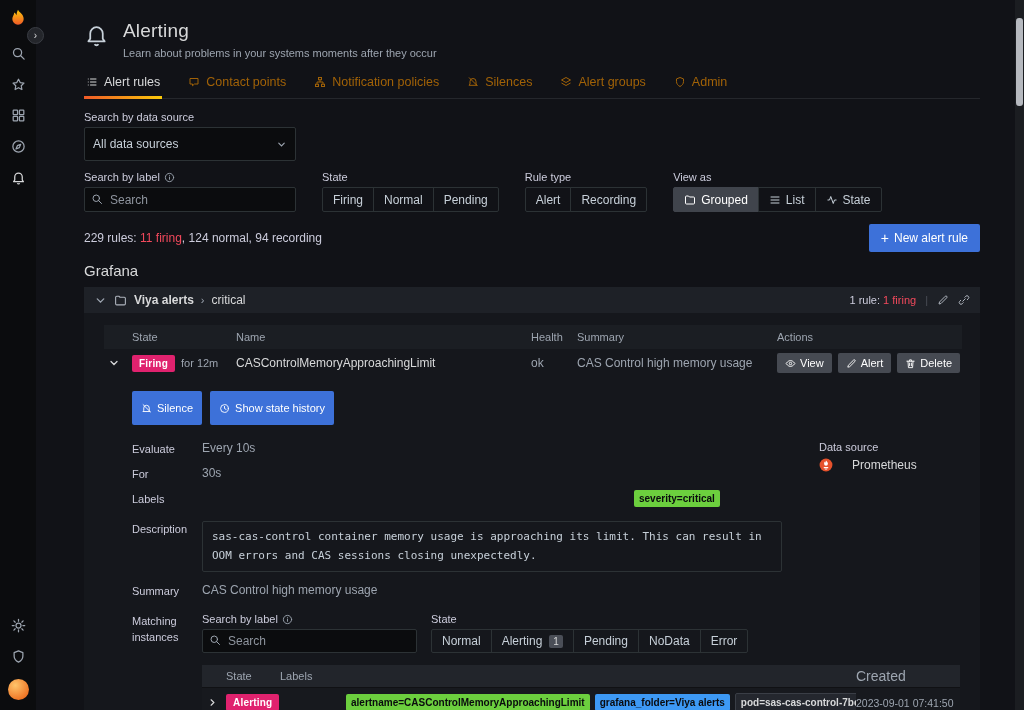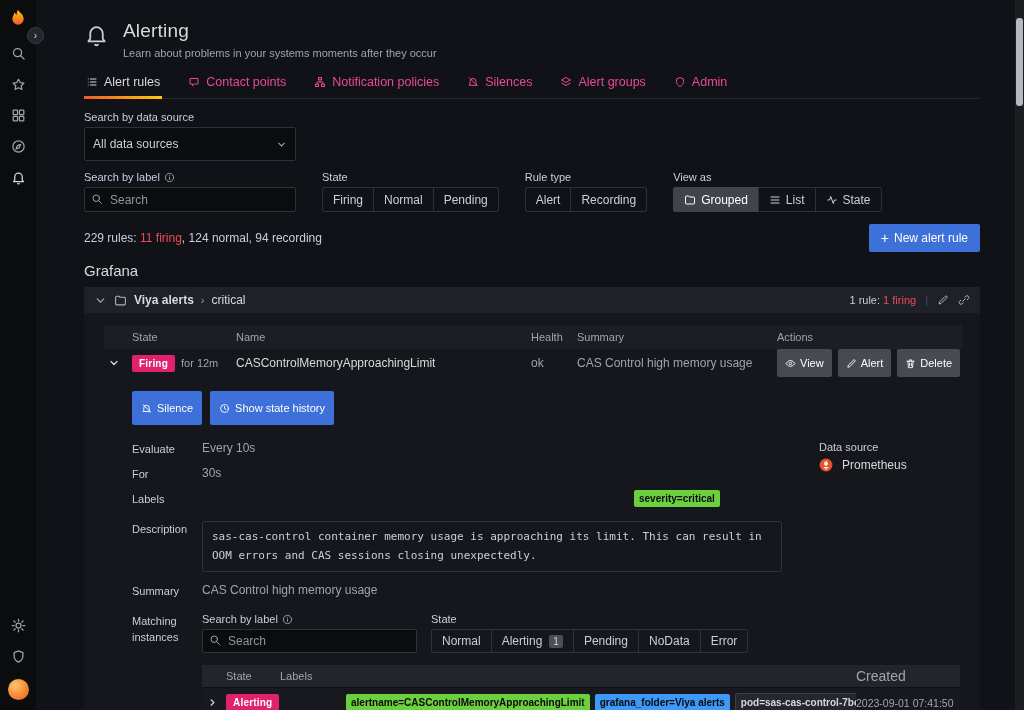--- a/index.html
+++ b/index.html
@@ -29,21 +29,21 @@
 .page{height:100%;padding:20px 44px 0 48px}
 
 .page-header{display:flex;gap:14px;align-items:flex-start}
 .page-icon{color:#c7d0d9;margin-top:2px}
 .page-icon svg{width:25px;height:25px}
 h1{font-size:19px;font-weight:500;color:#d8d9da;letter-spacing:.2px}
 .subtitle{margin-top:5px;font-size:11px;color:#9da5b0}
 
 .tabs{display:flex;gap:24px;margin-top:12px;border-bottom:1px solid #25272c}
 .tab{position:relative;display:flex;align-items:center;gap:6px;padding:4px 2px 9px;
-  color:#ec4899;font-size:12.5px;cursor:pointer}
+  color:#a16207;font-size:12.5px;cursor:pointer}
 .tab svg{width:12px;height:12px}
 .tab.active{color:#d8d9da}
 .tab.active::after{content:"";position:absolute;left:0;right:0;bottom:-1px;height:3px;
   background:linear-gradient(90deg,#f05a28,#fbca0a)}
 
 
 .filters{margin-top:12px}
 .f-label{display:flex;align-items:center;gap:4px;font-size:11px;font-weight:500;
   color:#ccccdc;margin-bottom:4px}
 .f-label svg{width:11px;height:11px;color:#9da5b0}
@@ -100,21 +100,21 @@
 .col-state{width:104px;display:flex;align-items:center;gap:6px}
 .col-name{width:295px;color:#d8d9da}
 .rt-head .col-name,.rt-head .col-state,.rt-head .col-health,.rt-head .col-summary,.rt-head .col-actions{color:#9da5b0}
 .col-health{width:46px;color:#9da5b0}
 .col-summary{width:200px;color:#9da5b0}
 .col-actions{flex:1;display:flex;gap:6px;align-items:center}
 .state-badge{background:#e0226e;color:#fff;font-size:10px;font-weight:700;padding:3px 7px;
   border-radius:2px;letter-spacing:.2px;white-space:nowrap}
 .dur{color:#9da5b0;font-size:11px}
 .btn-sec{display:flex;align-items:center;gap:4px;background:#464a52;border:none;border-radius:2px;
-  color:#fff;font-size:11px;height:28px;padding:0 8px;cursor:pointer;font-family:inherit}
+  color:#fff;font-size:11px;height:20px;padding:0 8px;cursor:pointer;font-family:inherit}
 .btn-sec svg{width:11px;height:11px}
 
 .inline-actions{display:flex;gap:8px;margin:14px 0 0 28px}
 .btn-blue{display:flex;align-items:center;gap:5px;background:#3d71d9;border:none;border-radius:2px;
   color:#fff;font-size:11px;font-weight:500;height:34px;padding:0 9px;cursor:pointer;font-family:inherit}
 .btn-blue svg{width:11px;height:11px}
 
 
 .detail-grid{position:relative;margin:16px 0 0 28px}
 .d-row{display:flex;margin-bottom:8px}
@@ -125,21 +125,21 @@
 .tag{font-size:10px;font-weight:700;padding:3px 5px;border-radius:2px;color:#0a0b0e;white-space:nowrap}
 .tag.green{background:#6ccf3e}
 .tag.blue{background:#3d99f5}
 .tag.dark{background:#24272e;color:#d8d9da;border:1px solid #3a3e46;font-weight:600}
 .desc-box{width:580px;border:1px solid #2c3235;border-radius:2px;padding:6px 9px;
   font-family:"DejaVu Sans Mono",monospace;font-size:11px;line-height:1.7;color:#c7d0d9}
 .desc-row{margin-bottom:11px}
 .sum-row{margin-bottom:13px}
 .ds-block{position:absolute;top:0;left:687px}
 .ds-label{font-size:11px;font-weight:500;color:#ccccdc;margin-bottom:5px}
-.ds-value{display:flex;align-items:center;gap:9px;color:#d8d9da;font-size:12px}
+.ds-value{display:flex;align-items:center;gap:19px;color:#d8d9da;font-size:12px}
 .ds-value svg{width:14px;height:14px}
 
 
 .mi-content{flex:1;max-width:760px}
 .mi-filters{display:flex;gap:14px;align-items:flex-start}
 .search-box.small{width:215px;height:24px}
 .search-box.small svg{top:5px}
 .mi-filters .bg-opt{height:24px}
 .instances-table{margin-top:12px;width:758px}
 .it-head{display:flex;height:22px;align-items:center;background:#22252b;color:#9da5b0;font-size:11px}

